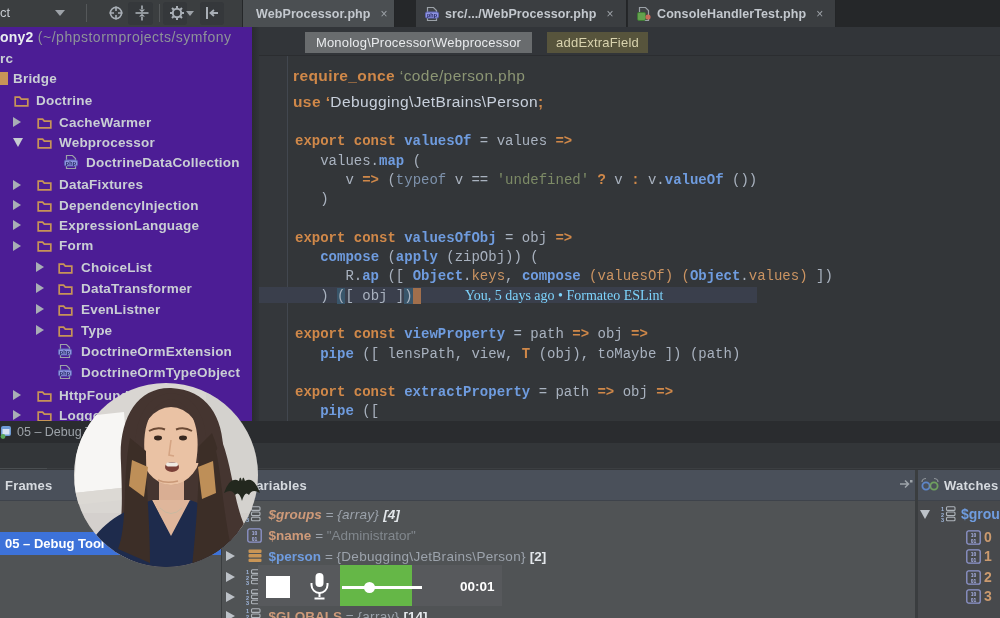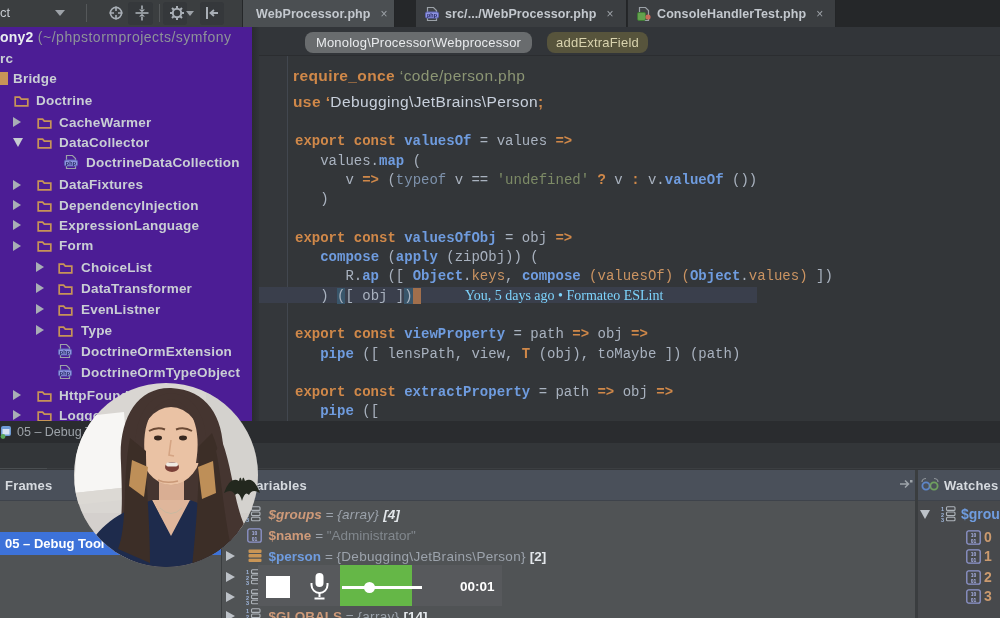--- a/index.html
+++ b/index.html
@@ -26,21 +26,21 @@
   border-bottom:5px solid transparent; position:absolute; }
 .tri-d { width:0; height:0; border-top:9px solid #C6CBD1; border-left:5.5px solid transparent;
   border-right:5.5px solid transparent; position:absolute; }
 #treeshadow { position:absolute; left:252px; top:27px; width:7px; height:395px;
   background:linear-gradient(90deg,#2A2C2E,#313439); }
 
 
 #editor { position:absolute; left:259px; top:27px; width:741px; height:395px; background:#333639; }
 #gutter { position:absolute; left:0px; top:29px; width:29px; height:366px; background:#34373B; border-right:1px solid #42474F; }
 #crumbs { position:absolute; left:0; top:0; width:741px; height:29px; background:#323539; border-bottom:1px solid #2B2D30;}
-.pill { position:absolute; top:5px; height:21px; border-radius:8px; font-size:13px; letter-spacing:.2px;
+.pill { position:absolute; top:5px; height:21px; border-radius:0; font-size:13px; letter-spacing:.2px;
   display:flex; align-items:center; padding:0 11px; letter-spacing:.2px;}
 #linehl { position:absolute; left:0px; top:260px; width:498px; height:16px; background:#3A3F4C; }
 .cl { position:absolute; left:36px; font-family:"Liberation Mono", monospace; font-size:14px;
   white-space:pre; color:#A9B2BF; line-height:19px; }
 .k  { color:#D08849; font-weight:bold; }
 .f  { color:#6F9CDF; font-weight:bold; }
 .o  { color:#CB9462; }
 .s  { color:#7D8B66; }
 .t  { color:#7E92AC; }
 .a  { color:#D08849; font-weight:bold; }
@@ -165,21 +165,21 @@
         <svg class="abs" style="left:37px;" width="15" height="13" viewBox="0 0 15 13">
           <path d="M1.2 3.1 h4.4 l1.7 2 h6.5 V11.9 H1.2 z" fill="none" stroke="#C79457" stroke-width="1.7"></path>
         </svg>
         <span class="abs" style="left:59px;">CacheWarmer</span>
       </div>
     <div class="trow" style="top:105.3px;">
         <span class="tri-d" style="left:13px;"></span>
         <svg class="abs" style="left:37px;" width="15" height="13" viewBox="0 0 15 13">
           <path d="M1.2 3.1 h4.4 l1.7 2 h6.5 V11.9 H1.2 z" fill="none" stroke="#C79457" stroke-width="1.7"></path>
         </svg>
-        <span class="abs" style="left:59px;">DataCollector</span>
+        <span class="abs" style="left:59px;">Webprocessor</span>
       </div>
     <div class="trow" style="top:125.2px;">
         <svg class="abs" style="left:63px;" width="16" height="16" viewBox="0 0 16 16">
           <path d="M3.5 1.5h6l3 3v10h-9z" fill="none" stroke="#9CA2A8" stroke-width="1.2"></path>
           <rect x="1.5" y="6" width="13" height="6" rx="1.6" fill="#8F94E0" stroke="#5F64B5"></rect>
           <text x="8" y="10.7" font-size="5.4" font-weight="bold" text-anchor="middle" fill="#23265E" font-family="Liberation Sans">php</text>
         </svg>
         <span class="abs" style="left:86px;">DoctrineDataCollection</span>
       </div>
     <div class="trow" style="top:147.7px;">

